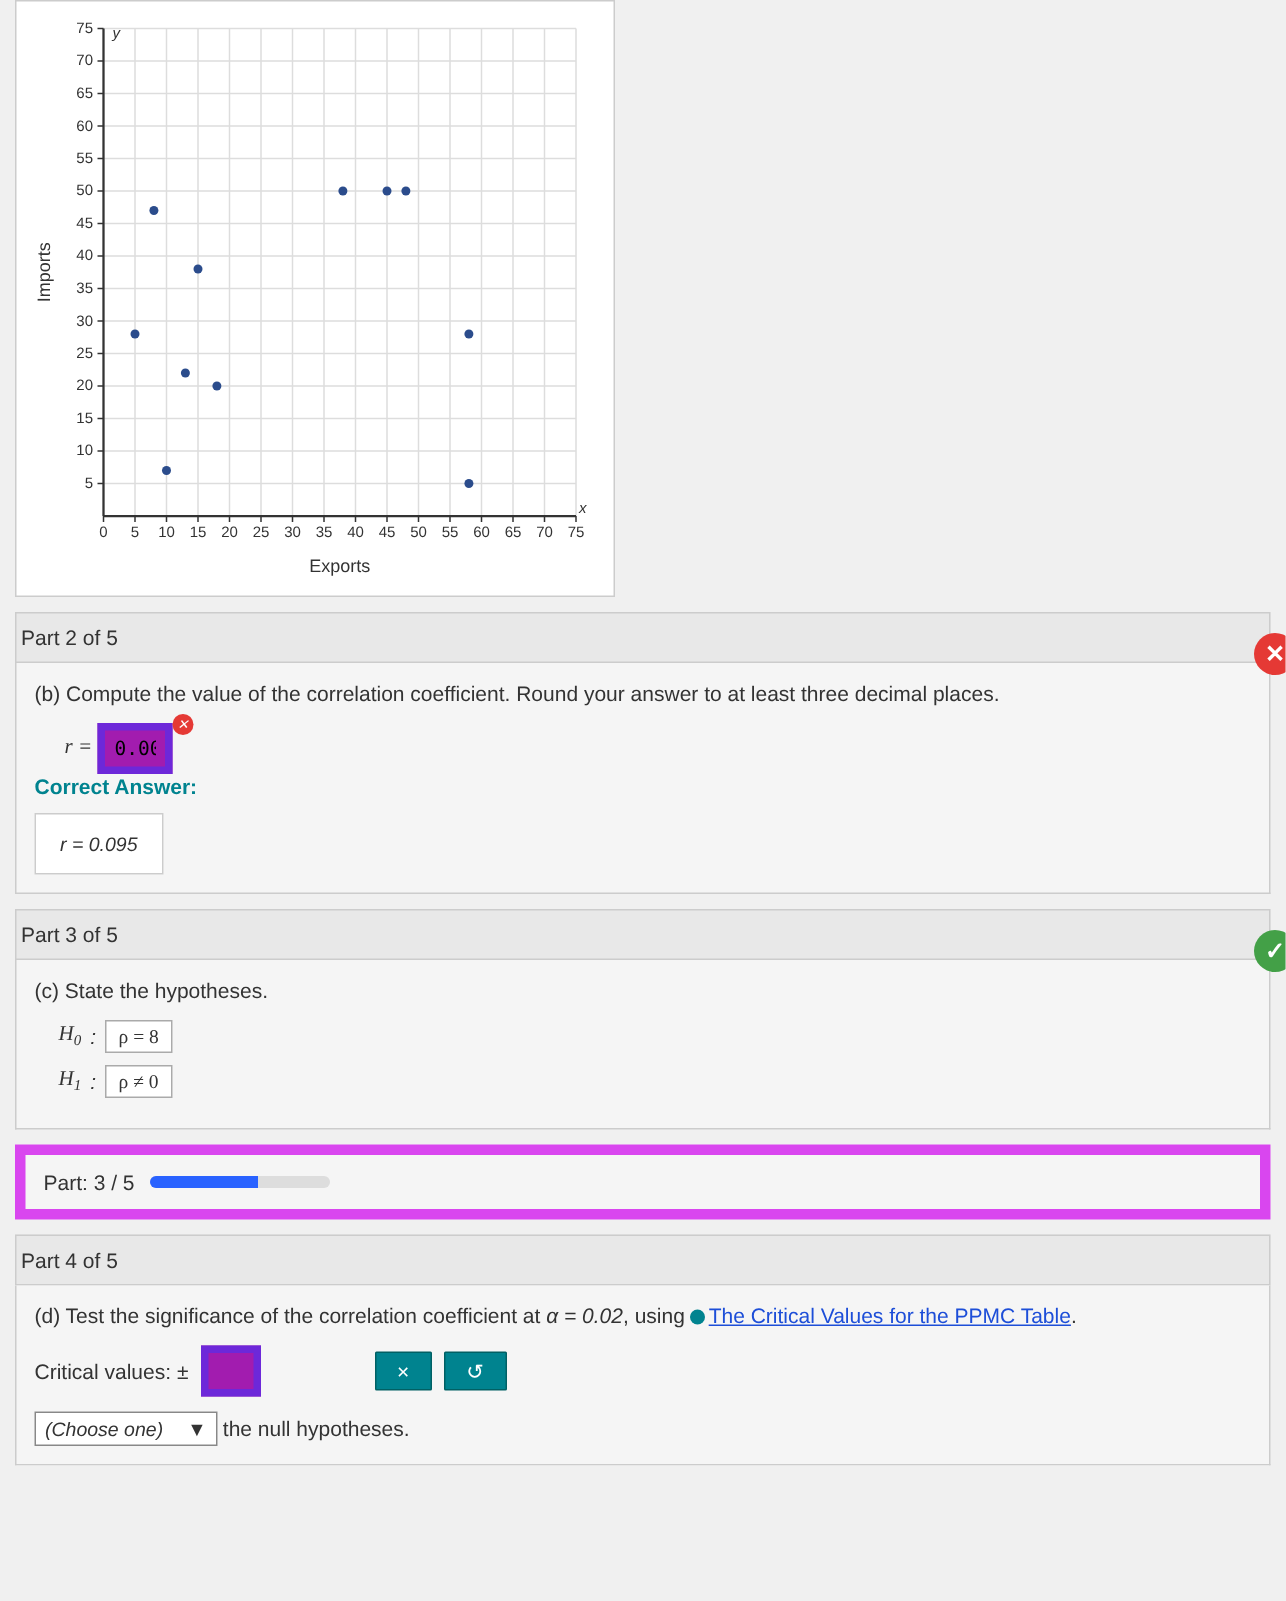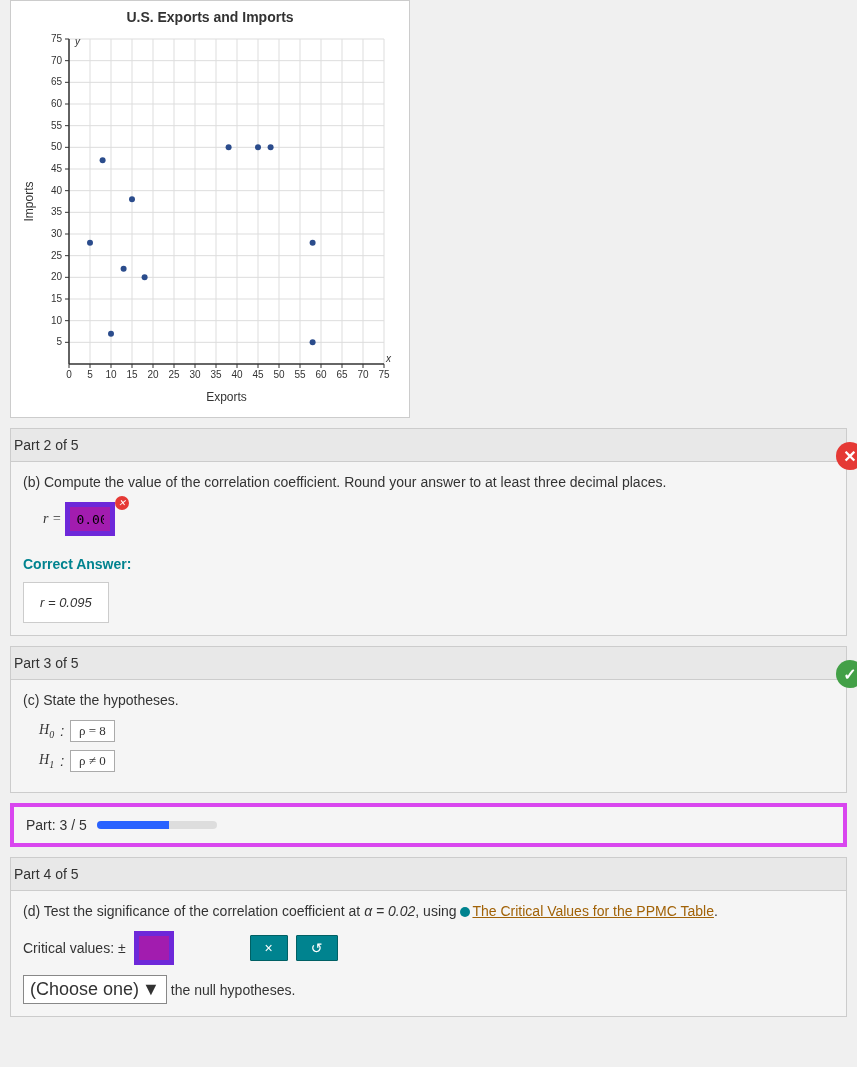--- a/index.html
+++ b/index.html
@@ -83,21 +83,20 @@
       display: flex;
       align-items: center;
       justify-content: center;
       position: absolute;
       top: -6px;
       left: 72px;
     }
     .correct-header {
       color: #00838f;
       font-weight: bold;
-      margin-top: 20px;
       margin-bottom: 10px;
     }
     .correct-box {
       display: inline-block;
       border: 1px solid #ccc;
       background: #fff;
       padding: 12px 16px;
       font-style: italic;
       font-size: 13px;
     }
@@ -115,21 +114,21 @@
       padding: 2px 8px;
       font-family: serif;
       font-style: normal;
       font-size: 13px;
     }
     .progress-row {
       display: flex;
       align-items: center;
       gap: 10px;
       padding: 10px 12px;
-      border: 4px solid #d946ef;
+      border: 7px solid #d946ef;
       background: #f5f5f5;
       margin: 10px 10px 0 10px;
     }
     .progress-bar {
       height: 8px;
       width: 120px;
       background: #ddd;
       border-radius: 4px;
       overflow: hidden;
     }
@@ -145,47 +144,47 @@
       border: 1px solid #006064;
       padding: 4px 14px;
       font-size: 14px;
       cursor: pointer;
       border-radius: 1px;
     }
     .dropdown {
       border: 1px solid #888;
       background: #fff;
       padding: 3px 6px;
-      font-size: 18px;
+      font-size: 13px;
       display: inline-flex;
       align-items: center;
-      gap: 3px;
+      gap: 16px;
       cursor: pointer;
+      font-style: italic;
     }
     .link-text {
-      color: #a16207;
+      color: #1d4ed8;
       text-decoration: underline;
     }
     .alpha { font-style: italic; }
     .small-circle {
       display: inline-block;
       width: 10px; height: 10px;
       border-radius: 50%;
       background: #00838f;
       margin-right: 2px;
       vertical-align: middle;
     }
     .sub { vertical-align: sub; font-size: 10px; }
     .ym { font-family: serif; font-style: italic; }
   </style>
 </head>
 <body>
 
 <div class="chart-container">
-  <div class="chart-title">U.S. Exports and Imports</div>
   <svg class="chart-svg" id="chart-svg" width="380" height="380">
       <line x1="50" y1="335" x2="50" y2="10" stroke="#ddd" stroke-width="1"></line>
       <line x1="71" y1="335" x2="71" y2="10" stroke="#ddd" stroke-width="1"></line>
       <line x1="92" y1="335" x2="92" y2="10" stroke="#ddd" stroke-width="1"></line>
       <line x1="113" y1="335" x2="113" y2="10" stroke="#ddd" stroke-width="1"></line>
       <line x1="134" y1="335" x2="134" y2="10" stroke="#ddd" stroke-width="1"></line>
       <line x1="155" y1="335" x2="155" y2="10" stroke="#ddd" stroke-width="1"></line>
       <line x1="176" y1="335" x2="176" y2="10" stroke="#ddd" stroke-width="1"></line>
       <line x1="197" y1="335" x2="197" y2="10" stroke="#ddd" stroke-width="1"></line>
       <line x1="218" y1="335" x2="218" y2="10" stroke="#ddd" stroke-width="1"></line>

